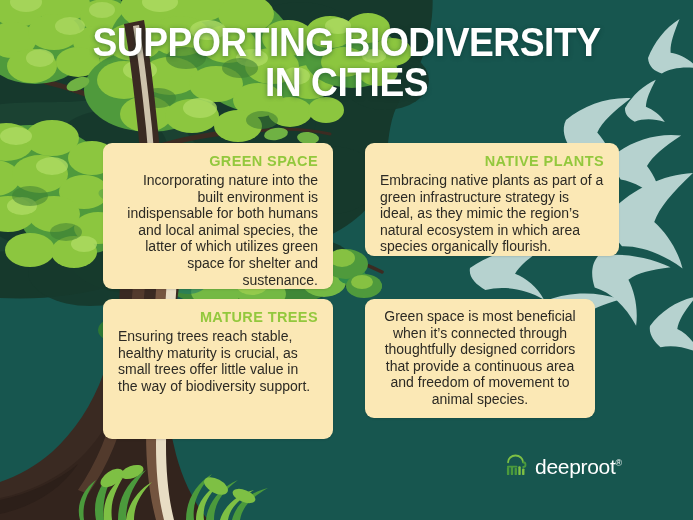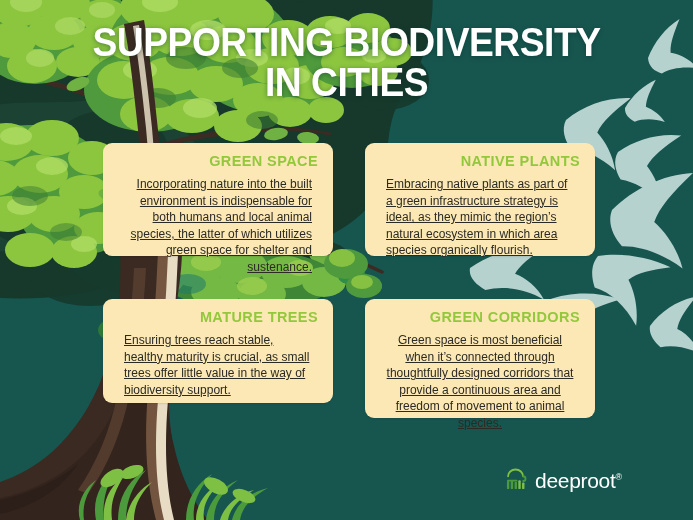--- a/index.html
+++ b/index.html
@@ -44,38 +44,37 @@
   .card h3{
     margin:0 0 2px 0;
     font-size:14.5px;
     line-height:18px;
     font-weight:bold;
     letter-spacing:.4px;
     color:#93c83d;
     text-align:right;
   }
   .card p{
-    margin:6px;
-    font-size:12px;
+    margin:0;
+    font-size:14px;
     line-height:16.6px;
     color:#2c2a24;
-    text-decoration:underline;
-  }
-  #card-green-space{left:103px;top:143px;width:230px;height:113px;}
+  }
+  #card-green-space{left:103px;top:143px;width:230px;height:146px;}
   #card-green-space p{text-align:right;}
-  #card-native-plants{left:365px;top:143px;width:230px;height:113px;}
+  #card-native-plants{left:365px;top:143px;width:254px;height:113px;}
   #card-native-plants p{text-align:left;}
-  #card-mature-trees{left:103px;top:299px;width:230px;height:104px;}
+  #card-mature-trees{left:103px;top:299px;width:230px;height:140px;}
   #card-mature-trees p{}
   #card-green-corridors{left:365px;top:299px;width:230px;height:119px;}
   #card-green-corridors p{text-align:center;}
 
   
   #logo{
-    position:absolute;left:505px;top:466px;
+    position:absolute;left:505px;top:452px;
     height:26px;display:flex;align-items:center;gap:7px;
     z-index:6;
   }
   #logo-mark{width:23px;height:23px;display:block;}
   #logo-word{
     color:#ffffff;font-size:21px;line-height:21px;
     letter-spacing:-.3px;font-weight:normal;
   }
   #logo-word .tm{font-size:9px;vertical-align:super;}
 </style>
@@ -418,21 +417,20 @@
     <h3>NATIVE PLANTS</h3>
     <p>Embracing native plants as part of a green infrastructure strategy is ideal, as they mimic the region’s natural ecosystem in which area species organically flourish.</p>
   </div>
 
   <div class="card" id="card-mature-trees">
     <h3>MATURE TREES</h3>
     <p>Ensuring trees reach stable, healthy maturity is crucial, as small trees offer little value in the way of biodiversity support.</p>
   </div>
 
   <div class="card" id="card-green-corridors">
-    <h3>GREEN CORRIDORS</h3>
     <p>Green space is most beneficial when it’s connected through thoughtfully designed corridors that provide a continuous area and freedom of movement to animal species.</p>
   </div>
 
   <div id="logo">
     <svg id="logo-mark" viewBox="0 0 24 24">
 
       <path d="M3.2,8.6 C3.2,4.6 6.6,1.6 11,1.6 C15.4,1.6 18.8,4.6 18.8,8.6" fill="none" stroke="#7ec044" stroke-width="1.9" stroke-linecap="round"></path>
 
       <path d="M18.8,8.6 C20.6,8.6 21.4,9.8 21.4,11.2 C21.4,12.6 20.4,13.6 19.0,13.6" fill="none" stroke="#4b9a3c" stroke-width="1.9" stroke-linecap="round"></path>
 

